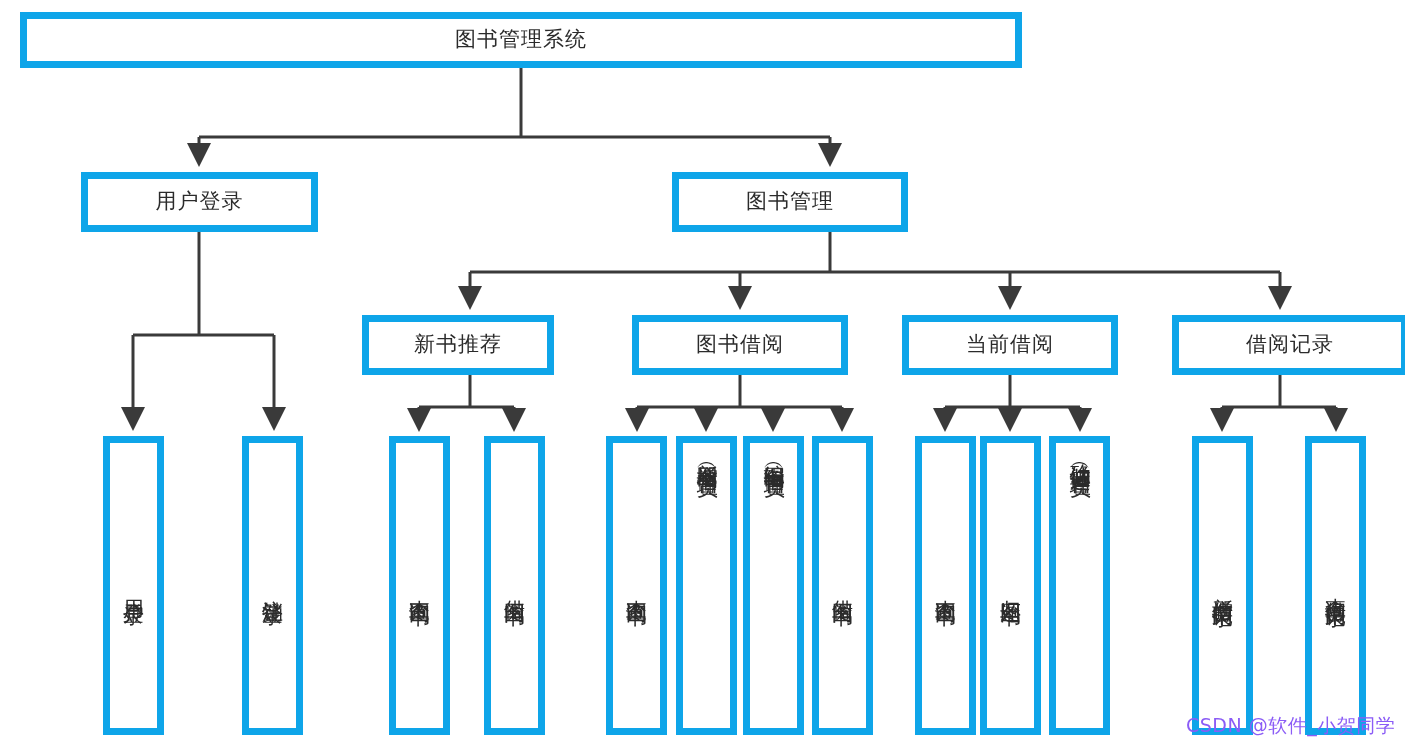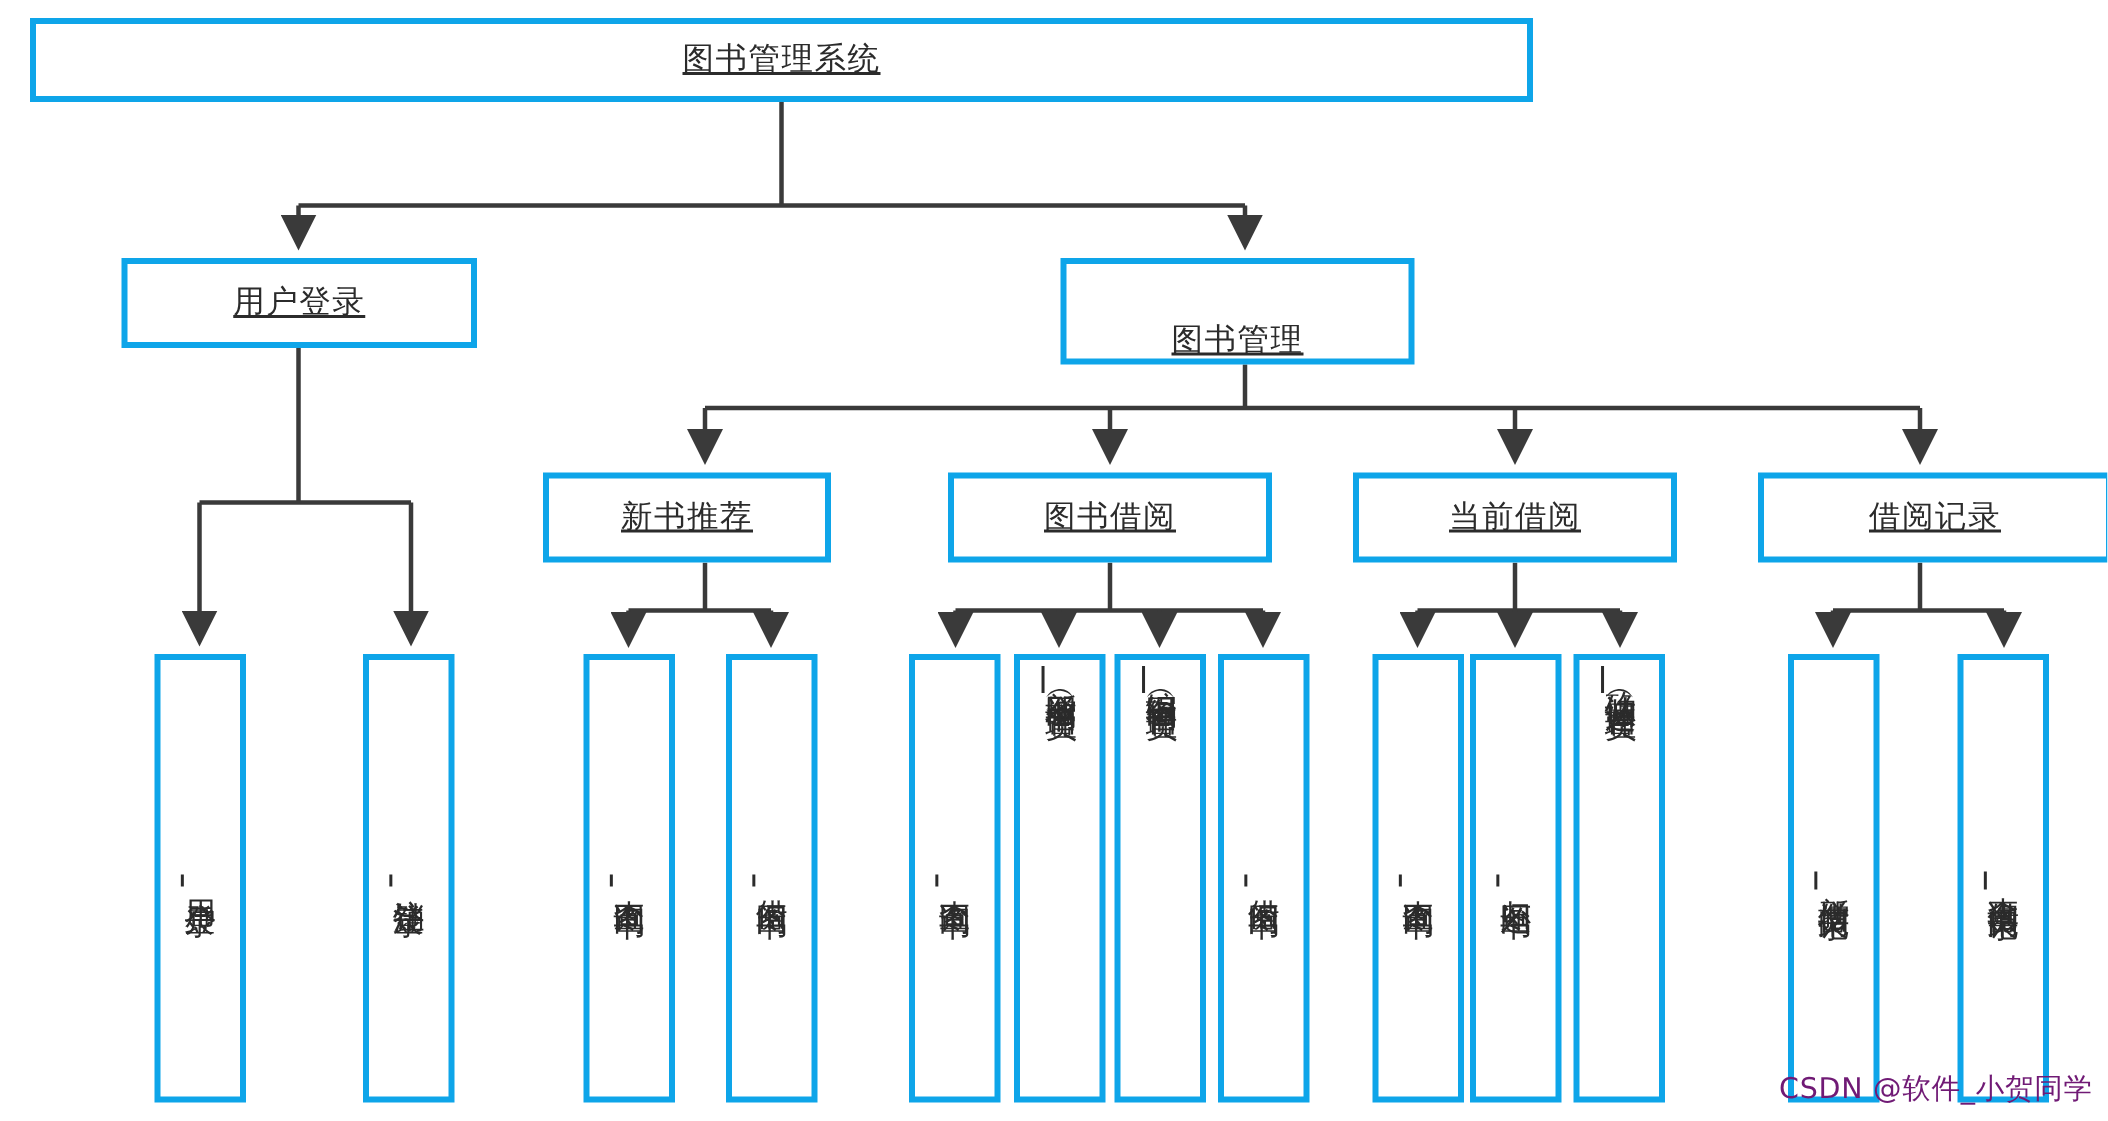--- a/index.html
+++ b/index.html
@@ -22,27 +22,26 @@
     position: absolute;
     left: 0;
     top: 0;
     width: 1405px;
     height: 747px;
     pointer-events: none;
   }
   .node {
     position: absolute;
     box-sizing: border-box;
-    border: 4px solid #0ea5e9;
+    border: 7px solid #0ea5e9;
     background: #ffffff;
     display: flex;
     align-items: center;
     justify-content: center;
     color: #2b2b2b;
-    text-decoration: underline;
   }
   .node.h {
     font-size: 21px;
     letter-spacing: 1px;
     line-height: 1.2;
   }
   .node.v {
     align-items: flex-start;
     justify-content: center;
     padding-top: 4px;
@@ -64,21 +63,21 @@
   }
   .node.v.short {
     align-items: center;
     padding-top: 0;
   }
   .watermark {
     position: absolute;
     left: 1186px;
     top: 713px;
     font-size: 19px;
-    color: #701a75;
+    color: #8b5cf6;
     white-space: nowrap;
     letter-spacing: 0.5px;
   }
 </style>
 </head>
 <body>
 
 <div id="canvas">
 
   <svg id="edges" viewBox="0 0 1405 747" width="1405" height="747" xmlns="http://www.w3.org/2000/svg">
@@ -132,21 +131,21 @@
   </svg>
 
   <div class="node h" style="left:20px; top:12px; width:1002px; height:56px;">
     <span>图书管理系统</span>
   </div>
 
   <div class="node h" style="left:81px; top:172px; width:237px; height:60px;">
     <span>用户登录</span>
   </div>
 
-  <div class="node h" style="left:707px; top:172px; width:236px; height:71px;align-items:flex-end;">
+  <div class="node h" style="left:672px; top:172px; width:236px; height:60px;">
     <span>图书管理</span>
   </div>
 
   <div class="node h" style="left:362px; top:315px; width:192px; height:60px;">
     <span>新书推荐</span>
   </div>
 
   <div class="node h" style="left:902px; top:315px; width:216px; height:60px;">
     <span>当前借阅</span>
   </div>

